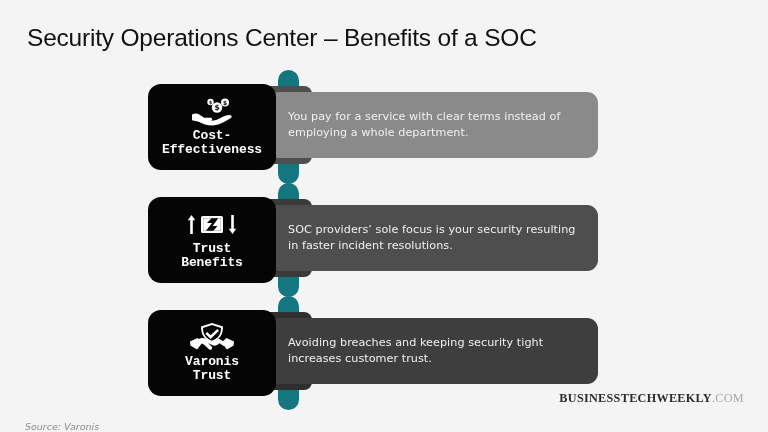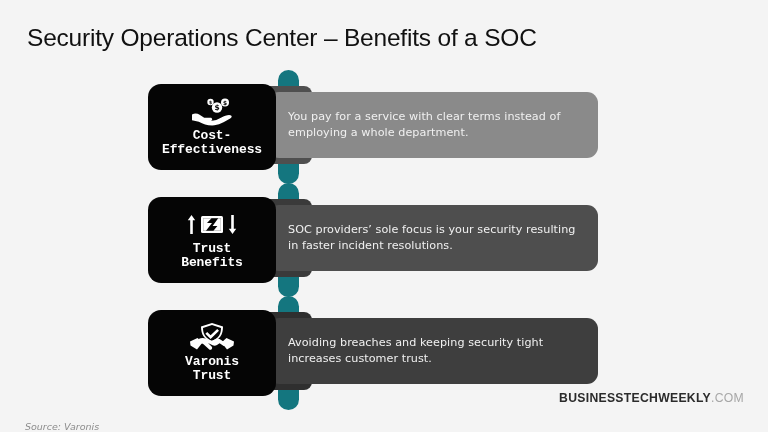--- a/index.html
+++ b/index.html
@@ -143,21 +143,21 @@
     font-family: "DejaVu Sans", sans-serif;
     margin-top: 33px;
   }
 
   #brand-logo {
     position: absolute;
     right: 24px;
     top: 391px;
     font-size: 12.2px;
     letter-spacing: 0.3px;
-    font-family: Liberation Sans, sans-serif;
+    font-family: Liberation Serif, serif;
     white-space: nowrap;
   }
   #brand-logo .brand-main {
     font-weight: bold;
     color: #2b2b2b;
   }
   #brand-logo .brand-tld {
     font-weight: normal;
     color: #a7a7a7;
   }

